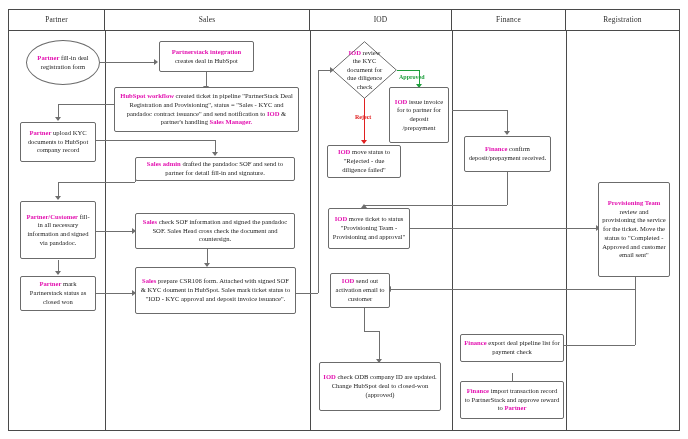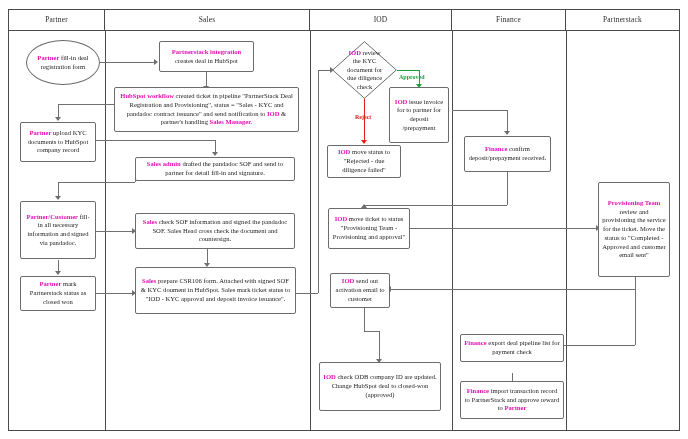--- a/index.html
+++ b/index.html
@@ -48,21 +48,21 @@
   <div class="colhdr" style="left:105px;width:205px;">
       <span>Sales</span>
     </div>
   <div class="colhdr" style="left:310px;width:142px;">
       <span>IOD</span>
     </div>
   <div class="colhdr" style="left:452px;width:114px;">
       <span>Finance</span>
     </div>
   <div class="colhdr last" style="left:566px;width:113px;">
-      <span>Partnerstack</span>
+      <span>Registration</span>
     </div>
 
   <div class="colline" style="left:105px;"></div>
   <div class="colline" style="left:310px;"></div>
   <div class="colline" style="left:452px;"></div>
   <div class="colline" style="left:566px;"></div>
 
   <div class="ln lnh" style="left:100px;top:62px;width:54px;"></div>
   <div class="ar ar-r" style="left:154px;top:59px;"></div>
 

